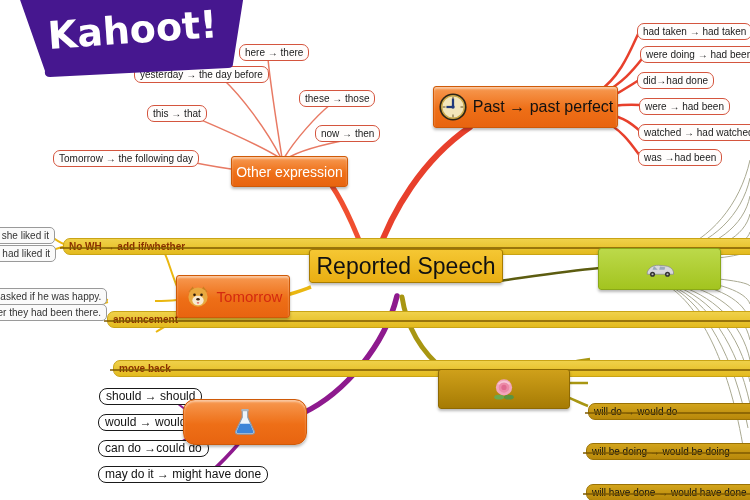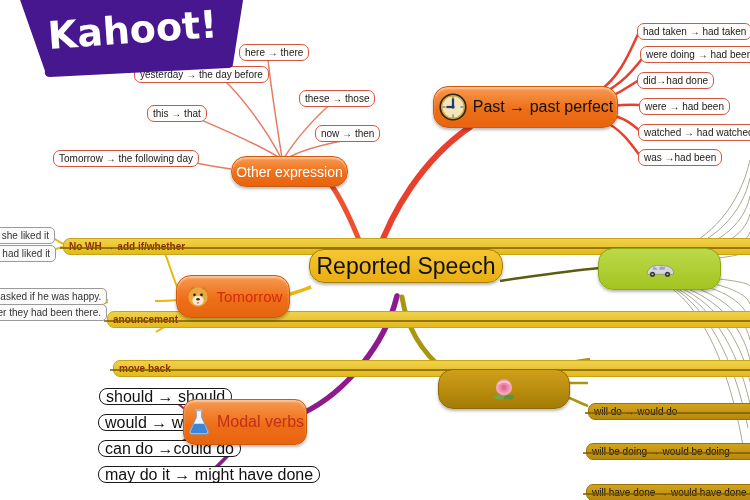--- a/index.html
+++ b/index.html
@@ -10,31 +10,31 @@
   }
   svg.wires{position:absolute;left:0;top:0;z-index:1;}
   
   .lbl{
     position:absolute;z-index:5;white-space:nowrap;
     font-size:10px;line-height:13px;padding:1px 5px;border-radius:7px;
   }
   .wr{background:#fffdfc;border:1.2px solid #d4553e;color:#1a1a1a;}
   .wg{background:#fafafa;border:1px solid #9a9a9a;border-radius:5px;color:#333;}
   .wb{background:#ffffff;border:1.4px solid #1a1a1a;border-radius:8px;color:#111;
-      font-size:16px;padding:1px 6px;}
+      font-size:12px;padding:1px 6px;}
   .yl{background:linear-gradient(#f0d14a,#e3ba1e);border:1px solid #c9a416;
       color:#8a3000;font-weight:bold;}
   .gl{background:linear-gradient(#d2a41c,#b8880a);border:1px solid #9a7205;color:#111;}
   .strike{position:relative;}
   .strike::after{content:"";position:absolute;left:-4px;right:-4px;top:55%;
       height:1.5px;background:rgba(125,90,0,.75);}
   
   .node{
     position:absolute;z-index:6;display:flex;align-items:center;justify-content:center;
-    gap:5px;border-radius:15px;box-shadow:0 2px 3px rgba(0,0,0,.28);
+    gap:5px;border-radius:3px;box-shadow:0 2px 3px rgba(0,0,0,.28);
   }
   .orange{background:linear-gradient(#f79a52,#ee6f17 55%,#e86410);
     border:1px solid #cf5a08;box-shadow:inset 0 2px 2px rgba(255,255,255,.45),0 2px 3px rgba(0,0,0,.28);}
   .gold{background:linear-gradient(#f5c733,#e9ae12);border:1.5px solid #a87c00;}
   .green{background:linear-gradient(#bcd94a,#a3c41f);border:1px solid #8aa818;}
   .dgold{background:linear-gradient(#cfa01a,#a67b04);border:1px solid #8f6a02;}
   .node .txt{font-weight:normal;}
   
   .logo{position:absolute;left:0;top:0;z-index:10;width:260px;height:90px;}
   .logo-text{
@@ -196,21 +196,20 @@
   </svg>
   <span class="txt" style="font-size:15px;color:#d42a10">Tomorrow</span>
 </div>
 
 <div class="node orange" style="left:183px;top:399px;width:122px;height:44px;border-radius:12px">
   <svg width="26" height="30" viewBox="0 0 28 32">
     <path d="M11,3 L17,3 L17,11 L24,26 Q25,29 21,29 L7,29 Q3,29 4,26 L11,11 Z" fill="#eef4fa" stroke="#8899aa" stroke-width="1.2"></path>
     <path d="M8.5,18 L19.5,18 L23.2,26.5 Q23.8,28 21,28 L7,28 Q4.2,28 4.8,26.5 Z" fill="#3d85d8"></path>
     <rect x="10" y="2" width="8" height="2.5" rx="1" fill="#aab6c2"></rect>
   </svg>
-  <span class="txt" style="font-size:16px;color:#c03018">Modal verbs</span>
 </div>
 
 <div class="node dgold" style="left:438px;top:369px;width:130px;height:38px">
   <svg width="26" height="26" viewBox="0 0 32 32">
     <ellipse cx="10" cy="26" rx="6" ry="3" fill="#6aa84f"></ellipse>
     <ellipse cx="22" cy="26" rx="6" ry="3" fill="#5a9441"></ellipse>
     <circle cx="16" cy="14" r="10" fill="#f2a6bc"></circle>
     <circle cx="16" cy="14" r="6.5" fill="#ec8aa8"></circle>
     <circle cx="16" cy="14" r="3.2" fill="#e06a90"></circle>
     <path d="M9,10 Q16,4 23,10" stroke="#f7c6d6" stroke-width="2" fill="none"></path>

